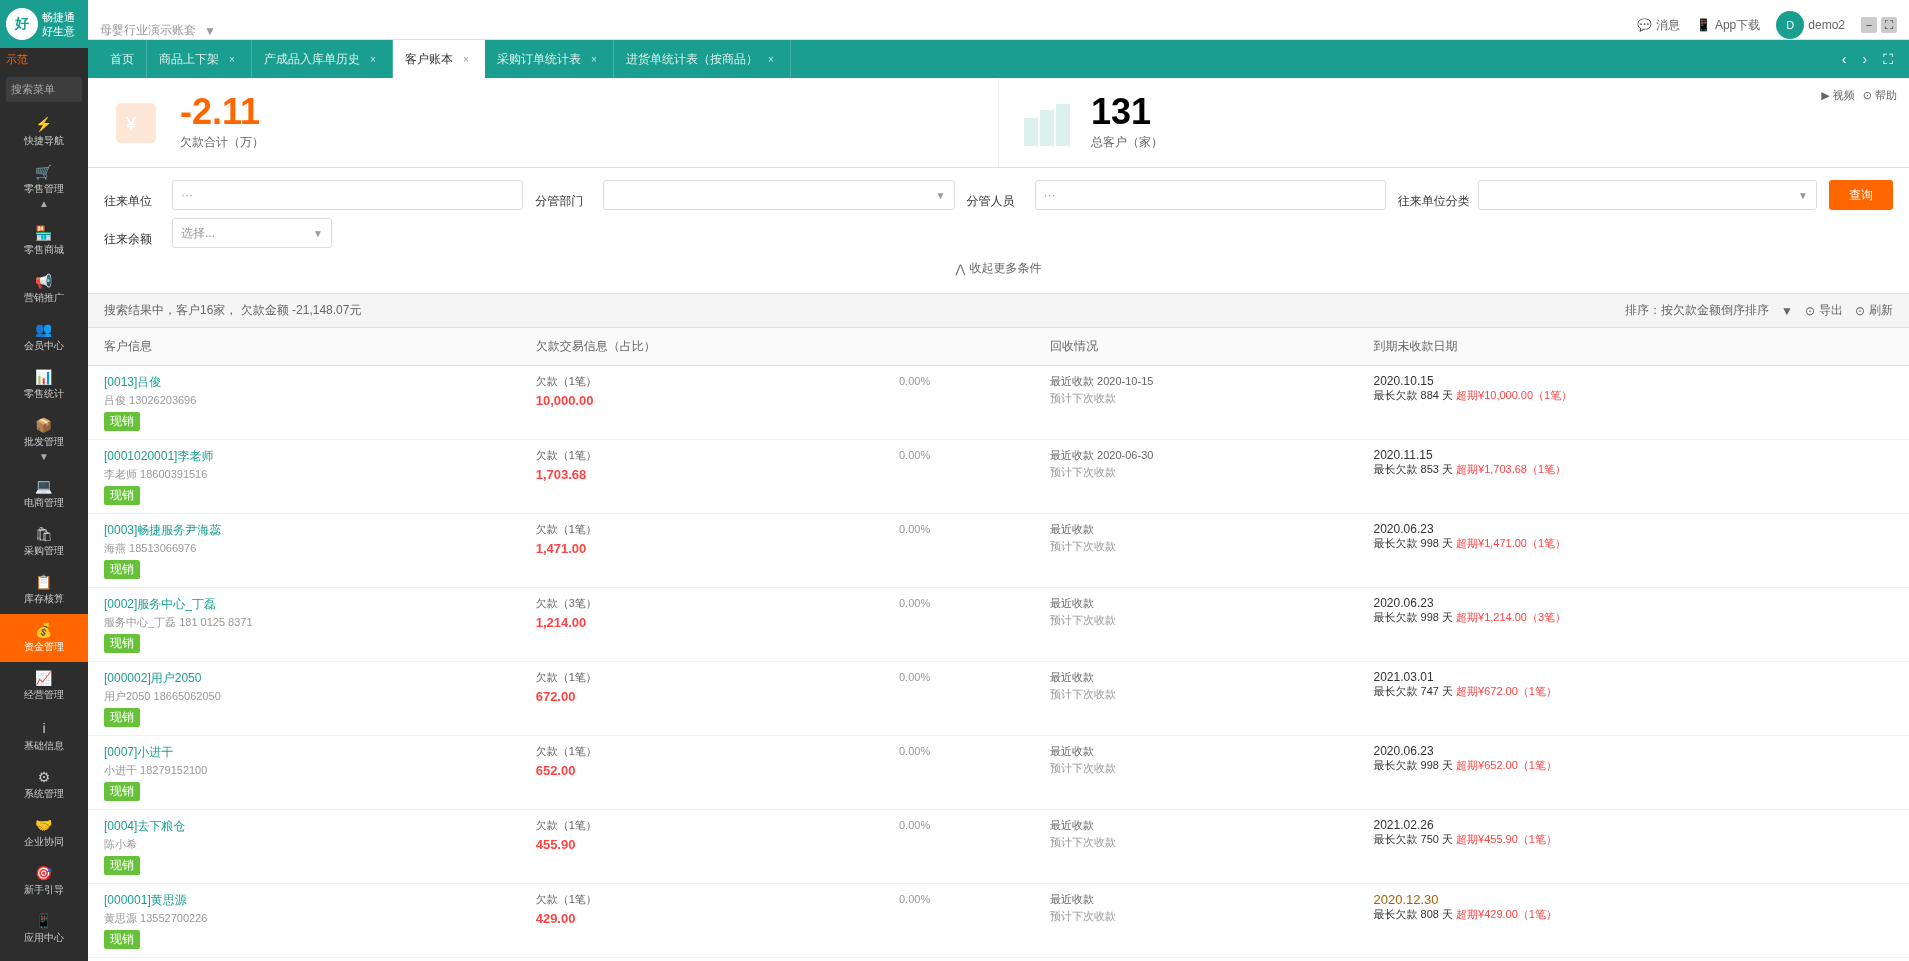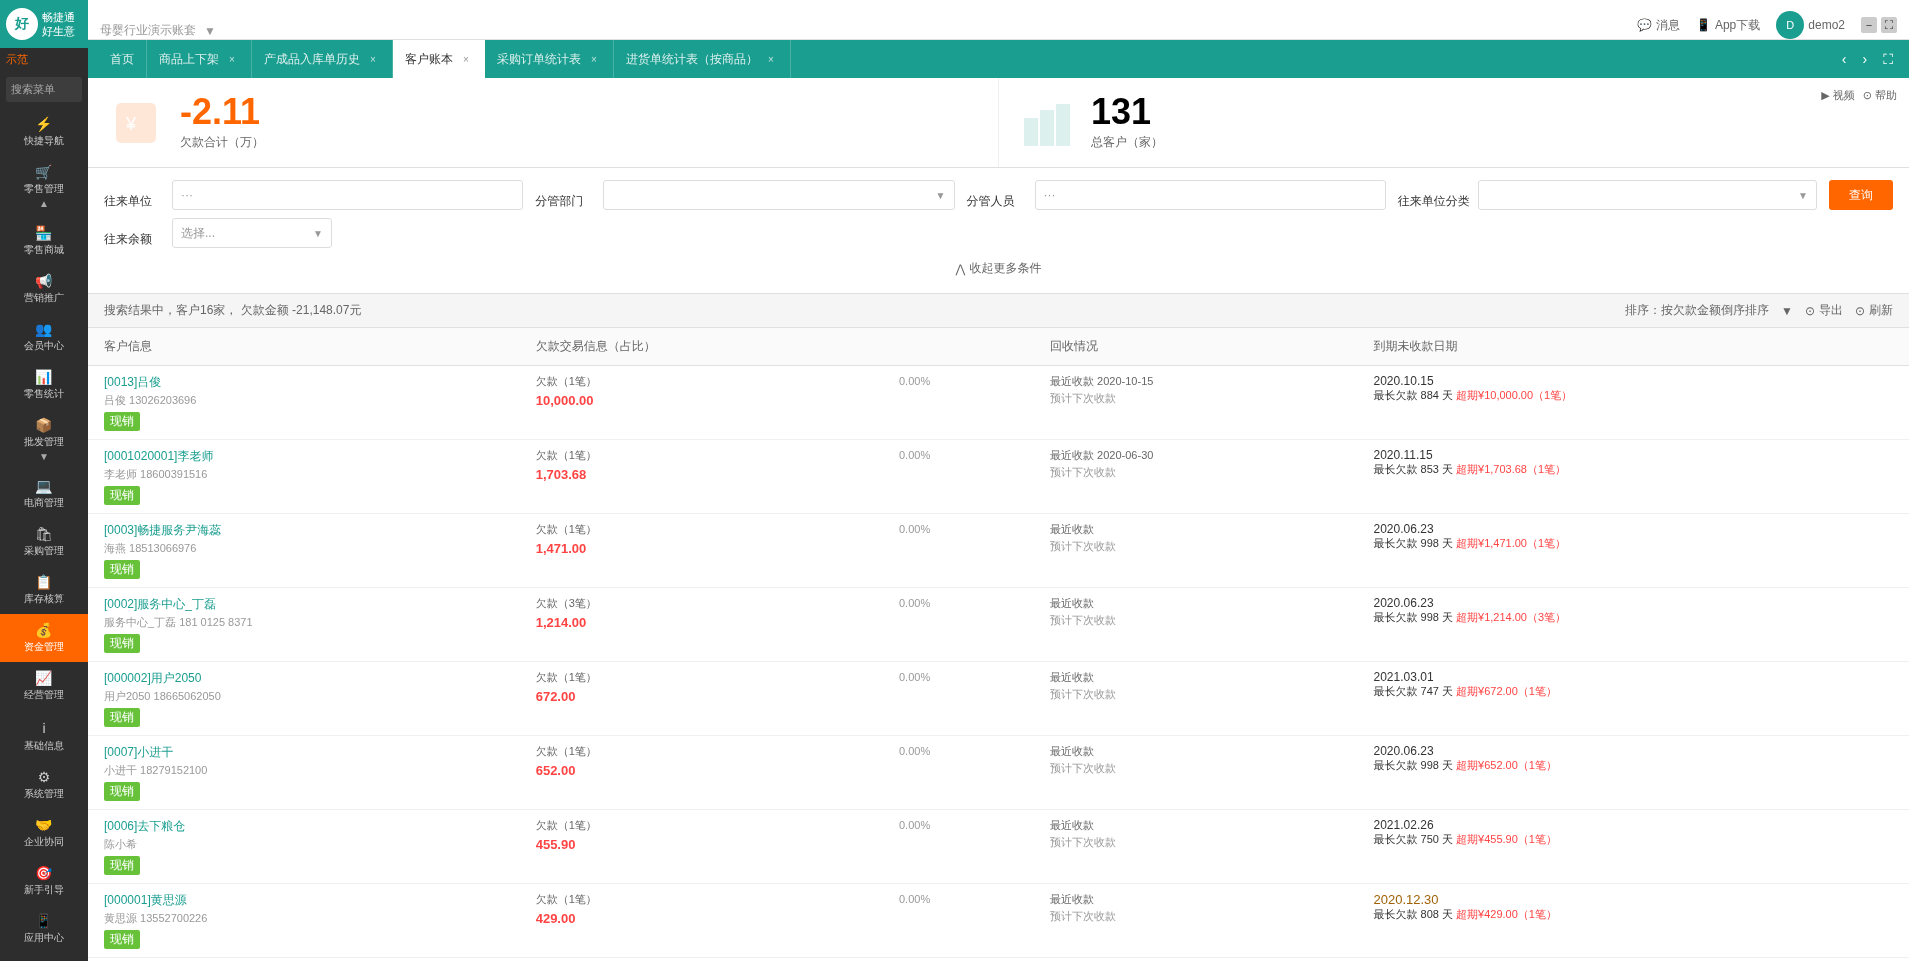--- a/index.html
+++ b/index.html
@@ -494,21 +494,21 @@
       <div class="recovery-date">最近收款</div>
       <div class="recovery-next">预计下次收款</div>
     </td>
     <td>
       <div style="color:#333;font-size:12px;">2020.06.23</div>
       <div class="overdue-days">最长欠款 998 天 <a class="overdue-link">超期¥652.00（1笔）</a></div>
     </td>
   </tr>
             <tr>
     <td>
-      <div class="customer-name">[0006]去下粮仓</div>
+      <div class="customer-name">[0004]去下粮仓</div>
       <div class="customer-info">陈小希</div>
       <span class="tag tag-green">现销</span>
     </td>
     <td>
       <div class="debt-count">欠款（1笔）</div>
       <div class="debt-amount">455.90</div>
     </td>
     <td>
       <span class="debt-percent">0.00%</span>
     </td>

